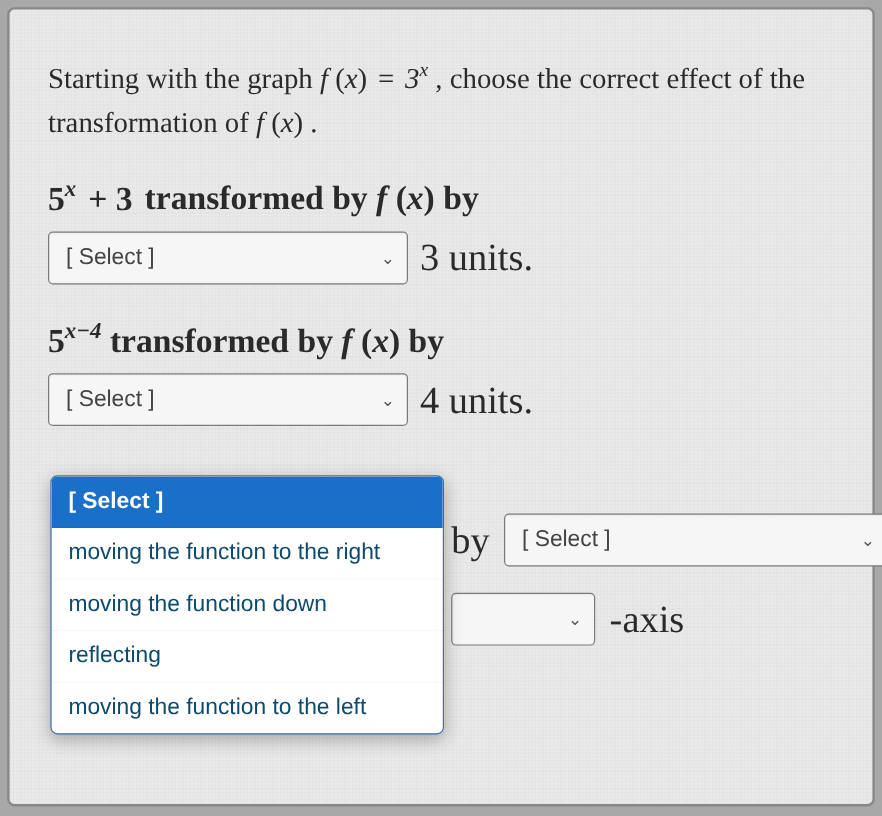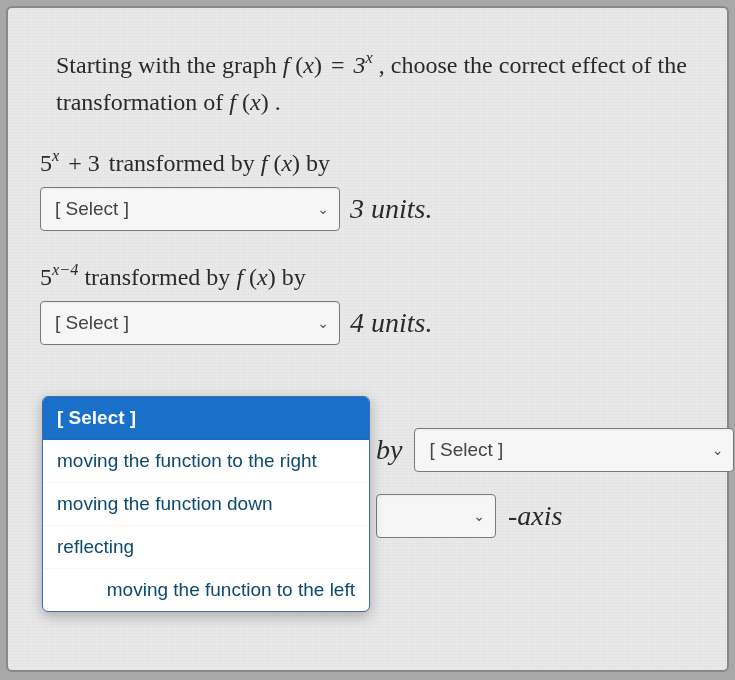--- a/index.html
+++ b/index.html
@@ -21,39 +21,39 @@
       position: relative;
       background-image:
         repeating-linear-gradient(0deg, rgba(0,0,0,0.015) 0 1px, transparent 1px 3px),
         repeating-linear-gradient(90deg, rgba(0,0,0,0.015) 0 1px, transparent 1px 3px);
     }
     .problem-text {
       font-size: 24px;
       color: #2a2a2a;
       line-height: 1.55;
       margin-bottom: 26px;
-      margin-left: 16px;
     }
     .math {
       font-family: 'Cambria Math', Georgia, serif;
       font-style: italic;
     }
     .math .paren { font-style: normal; }
     .math .op { font-style: normal; padding: 0 3px; }
     sup { font-size: 0.68em; vertical-align: super; position: relative; top: -1px; }
     .row {
       display: flex;
       align-items: center;
       gap: 10px;
       flex-wrap: wrap;
     }
     .expr-line {
-      font-size: 24px;
+      font-size: 28px;
       color: #2a2a2a;
       margin-bottom: 10px;
+      font-weight: bold;
     }
     .select-box {
       display: inline-flex;
       align-items: center;
       justify-content: space-between;
       background: #f6f6f6;
       border: 1.5px solid #7a7a7a;
       border-radius: 4px;
       padding: 7px 10px 7px 14px;
       min-width: 300px;
@@ -65,23 +65,22 @@
     }
     .select-box.small { min-width: 120px; }
     .select-box.wide { min-width: 320px; }
     .chevron {
       font-size: 14px;
       color: #555;
       font-style: normal;
       font-family: Arial, sans-serif;
     }
     .after-text {
-      font-size: 28px;
+      font-size: 32px;
       color: #2a2a2a;
-      font-style: italic;
     }
     .block { margin-bottom: 30px; }
     .dropdown-panel {
       position: absolute;
       left: 34px;
       top: 388px;
       width: 328px;
       background: #fff;
       border: 1.5px solid #3a6fb0;
       border-radius: 6px;
@@ -89,21 +88,21 @@
       font-family: -apple-system, Helvetica, Arial, sans-serif;
       font-size: 19px;
       overflow: hidden;
       z-index: 10;
     }
     .dropdown-option {
       padding: 10px 14px;
       color: #0c4a6e;
       border-bottom: 1px solid rgba(0,0,0,0.03);
     }
-    .dropdown-option:last-child { border-bottom: none; text-align: right; }
+    .dropdown-option:last-child { border-bottom: none; }
     .dropdown-option.selected {
       background: #1a6fc9;
       color: #fff;
       font-weight: 600;
     }
     .line3-group {
       position: absolute;
       left: 368px;
       top: 420px;
       display: flex;

